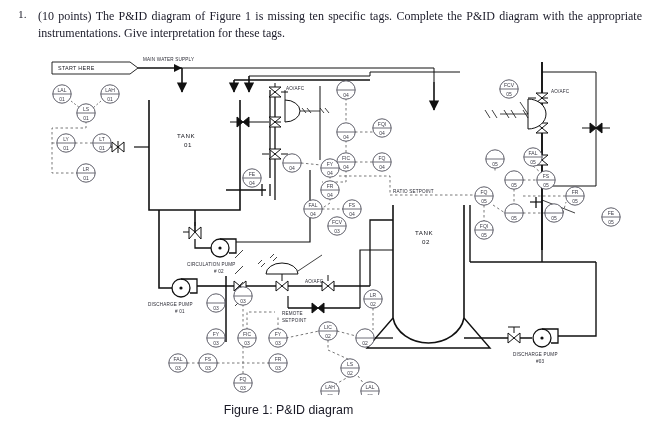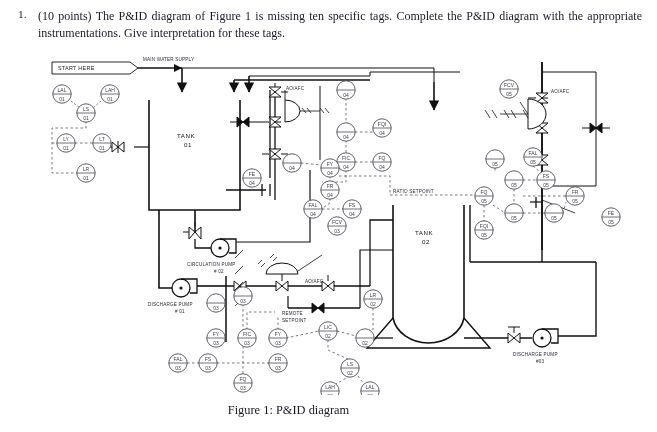--- a/index.html
+++ b/index.html
@@ -2,21 +2,21 @@
 <html><head>
 <meta charset="utf-8">
 <style>
   html,body{margin:0;padding:0;background:#ffffff;}
   body{width:657px;height:432px;font-family:"Liberation Serif",serif;color:#1a1a28;overflow:hidden;}
   #page{position:relative;width:657px;height:432px;background:#fff;}
   .q-num{position:absolute;left:18px;top:8px;font-size:11.4px;}
   .q-body{position:absolute;left:38px;top:8px;width:604px;font-size:12px;line-height:16.6px;text-align:justify;}
 
   
-  .caption{position:absolute;left:0;top:403px;width:577px;text-align:center;font-family:Liberation Serif, serif;font-size:12.4px;color:#191925;}
+  .caption{position:absolute;left:0;top:403px;width:577px;text-align:center;font-family:Liberation Sans, sans-serif;font-size:12.4px;color:#191925;}
 
   
   #diagram{position:absolute;left:30px;top:50px;width:600px;height:345px;}
   #diagram svg{display:block;}
 
   
   .lbl{font-family:"Liberation Sans",sans-serif;font-size:4.6px;fill:#2a2a34;letter-spacing:.2px;}
   .lbl-b{font-family:"Liberation Sans",sans-serif;font-size:5.4px;fill:#15151c;letter-spacing:.3px;}
   .tankname{font-family:"Liberation Sans",sans-serif;font-size:6.2px;fill:#15151c;letter-spacing:.5px;}
   .bub-t{font-family:"Liberation Sans",sans-serif;font-size:5.0px;fill:#3a3a46;text-anchor:middle;}

